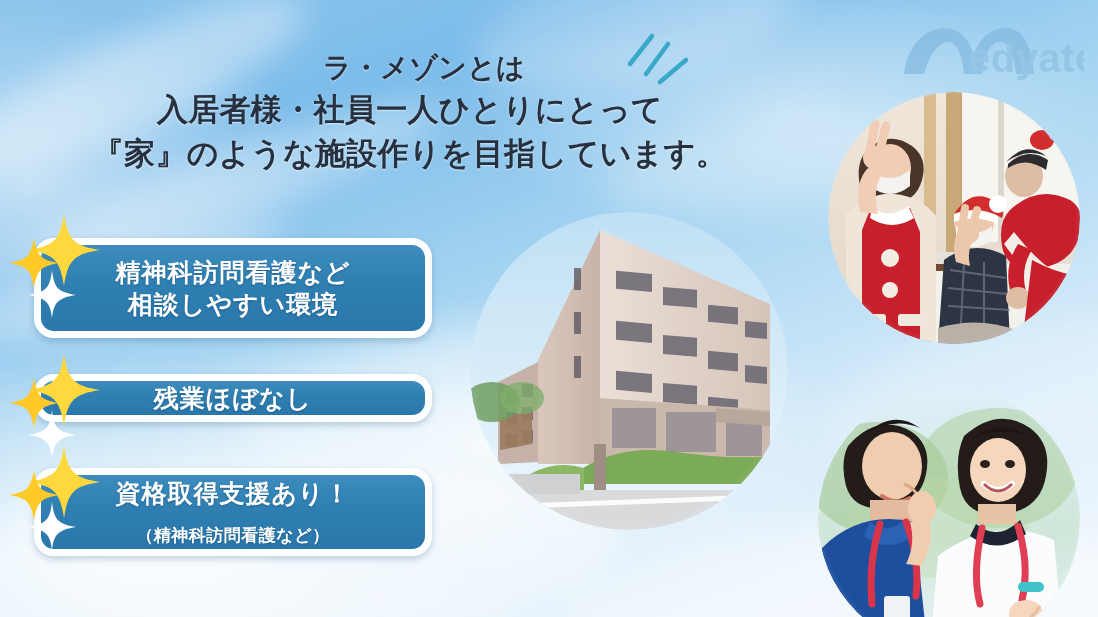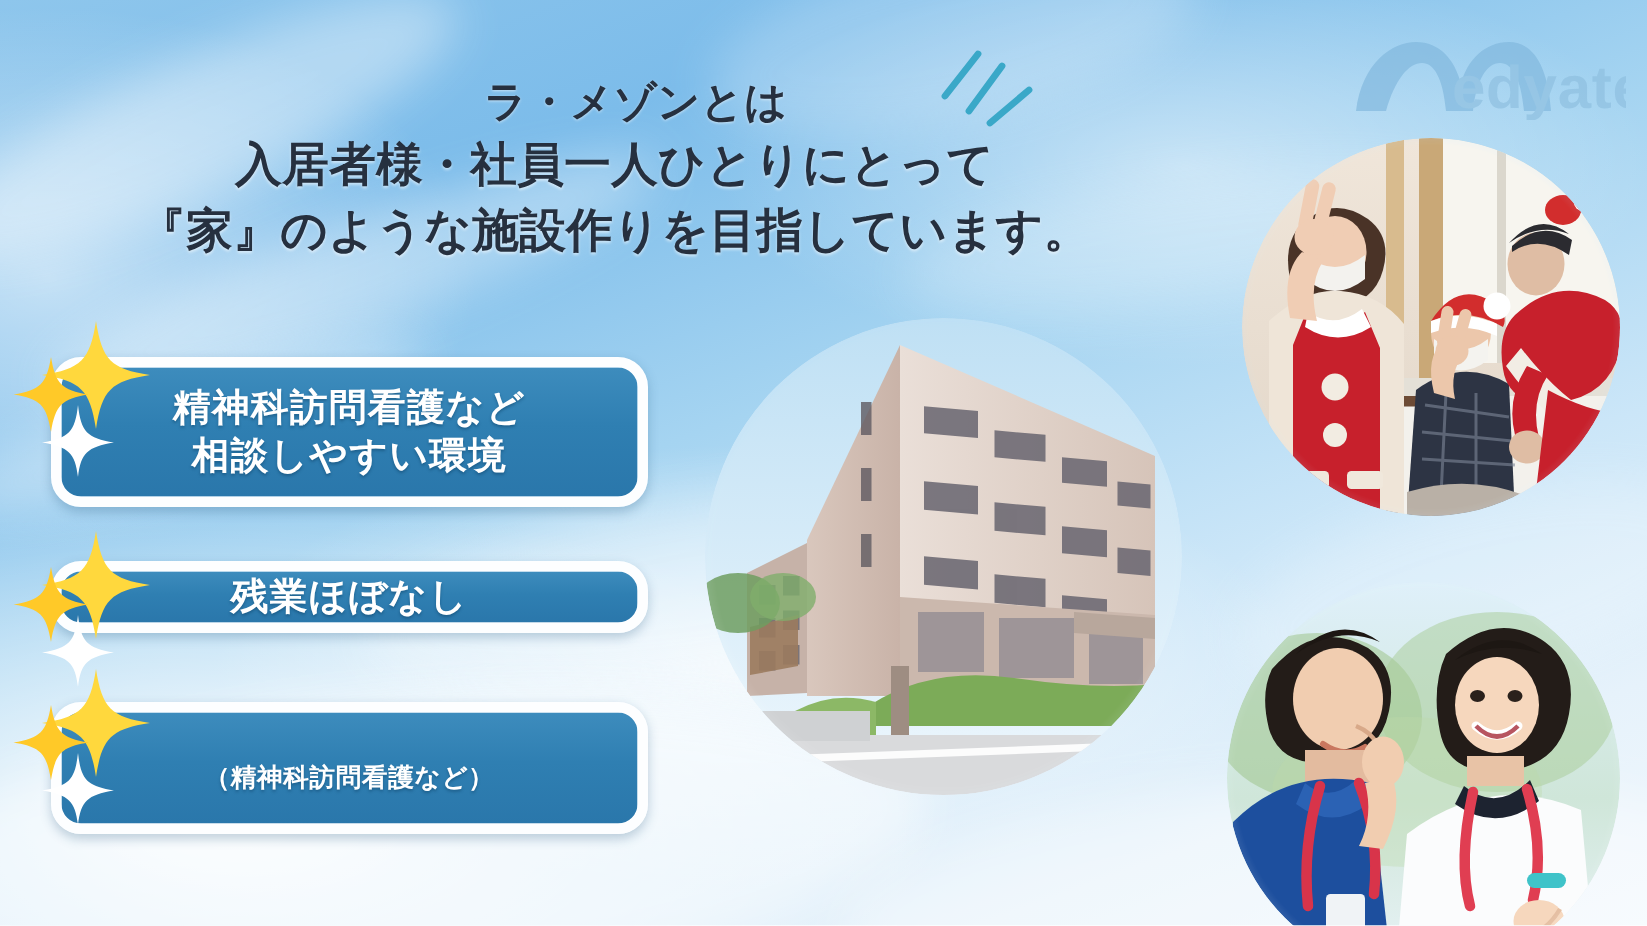--- a/index.html
+++ b/index.html
@@ -383,20 +383,21 @@
   <div class="pill" id="pill-1">
     <div class="line">精神科訪問看護など</div>
     <div class="line">相談しやすい環境</div>
   </div>
 
   <div class="pill" id="pill-2">
     <div class="line">残業ほぼなし</div>
   </div>
 
   <div class="pill" id="pill-3">
+    <div class="line">資格取得支援あり！</div>
     <div class="sub">（精神科訪問看護など）</div>
   </div>
 
   <div class="sparkles" id="sparkles-1">
     <svg viewBox="0 0 118 108" xmlns="http://www.w3.org/2000/svg">
       <path d="M56 2 C60 28, 66 34, 92 38 C66 42, 60 48, 56 74 C52 48, 46 42, 20 38 C46 34, 52 28, 56 2 Z" fill="#ffd83d"></path>
       <path d="M26 26 C29 44, 33 48, 51 51 C33 54, 29 58, 26 76 C23 58, 19 54, 1 51 C19 48, 23 44, 26 26 Z" fill="#ffc928"></path>
       <path d="M44 58 C46 76, 50 80, 68 83 C50 86, 46 90, 44 106 C42 90, 38 86, 20 83 C38 80, 42 76, 44 58 Z" fill="#ffffff"></path>
     </svg>
   </div>

